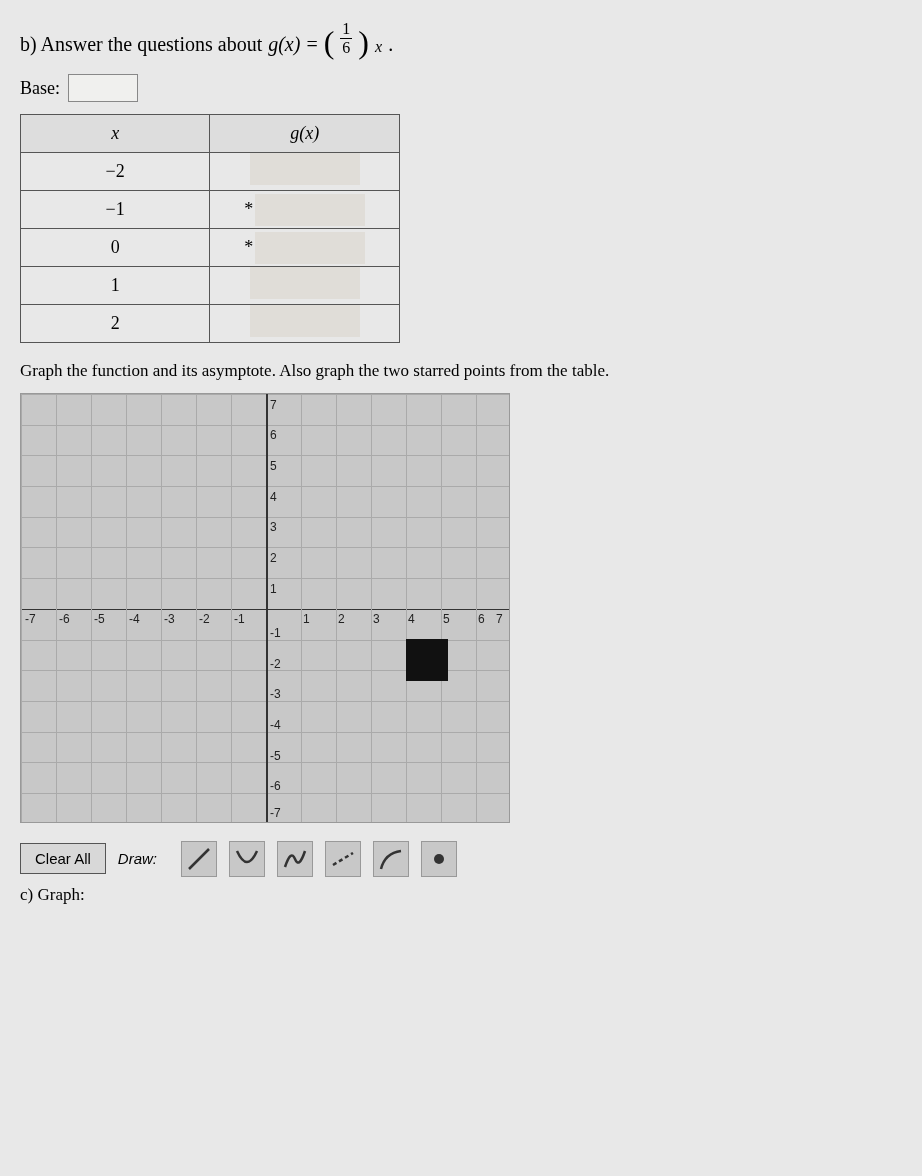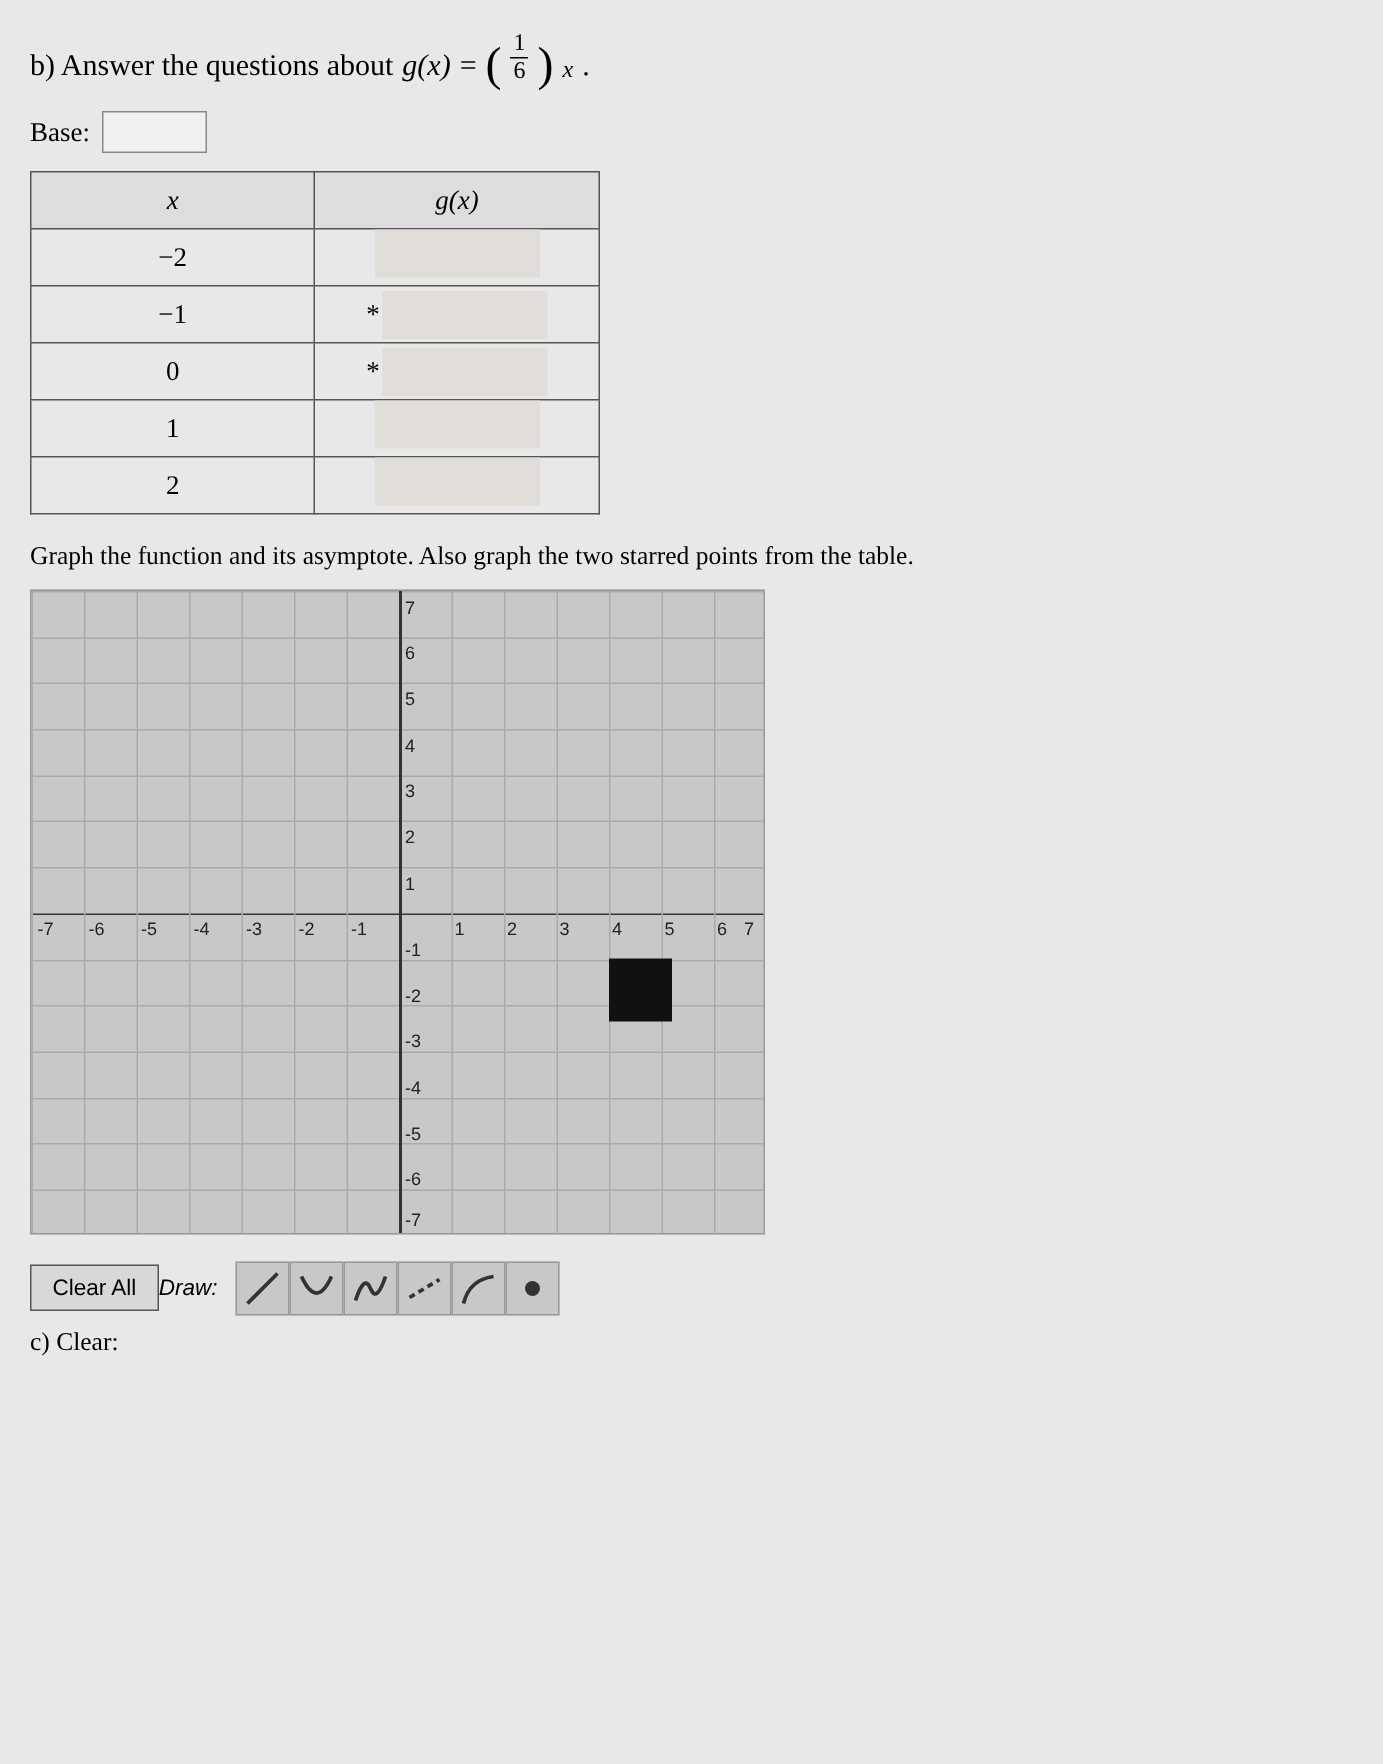--- a/index.html
+++ b/index.html
@@ -175,21 +175,21 @@
     }
     .black-square {
       position: absolute;
       width: 42px;
       height: 42px;
       background: #111;
     }
     .toolbar {
       display: flex;
       align-items: center;
-      gap: 0;
+      gap: 12px;
       margin-top: 6px;
     }
     .clear-btn {
       border: 1.5px solid #555;
       background: #d8d8d8;
       padding: 6px 14px;
       font-size: 15px;
       cursor: pointer;
       font-family: Arial, sans-serif;
     }
@@ -400,16 +400,16 @@
       </svg>
     </div>
     <div class="draw-icon">
       <svg viewBox="0 0 28 28">
         <circle cx="14" cy="14" r="5" fill="#333"></circle>
       </svg>
     </div>
   </div>
 
   <div class="next-section">
-    <span>c) Clear:</span>
+    <span>c) Graph:</span>
   </div>
 
 </div>
 
 </body></html>

